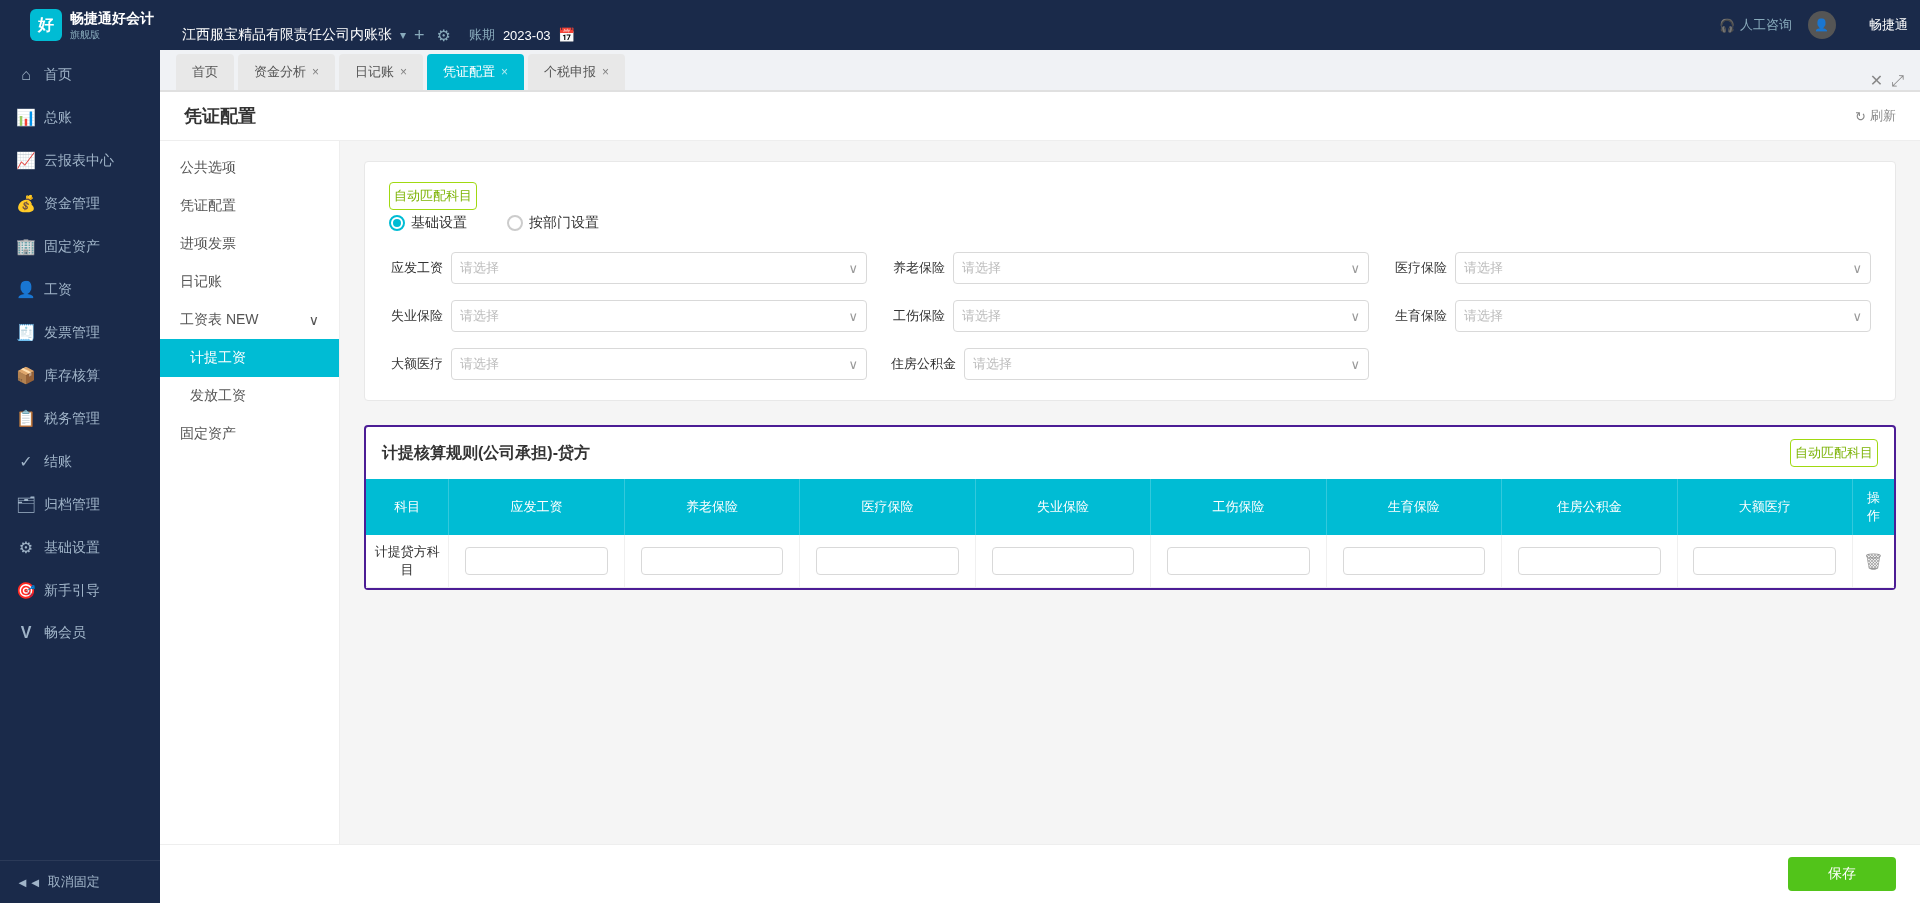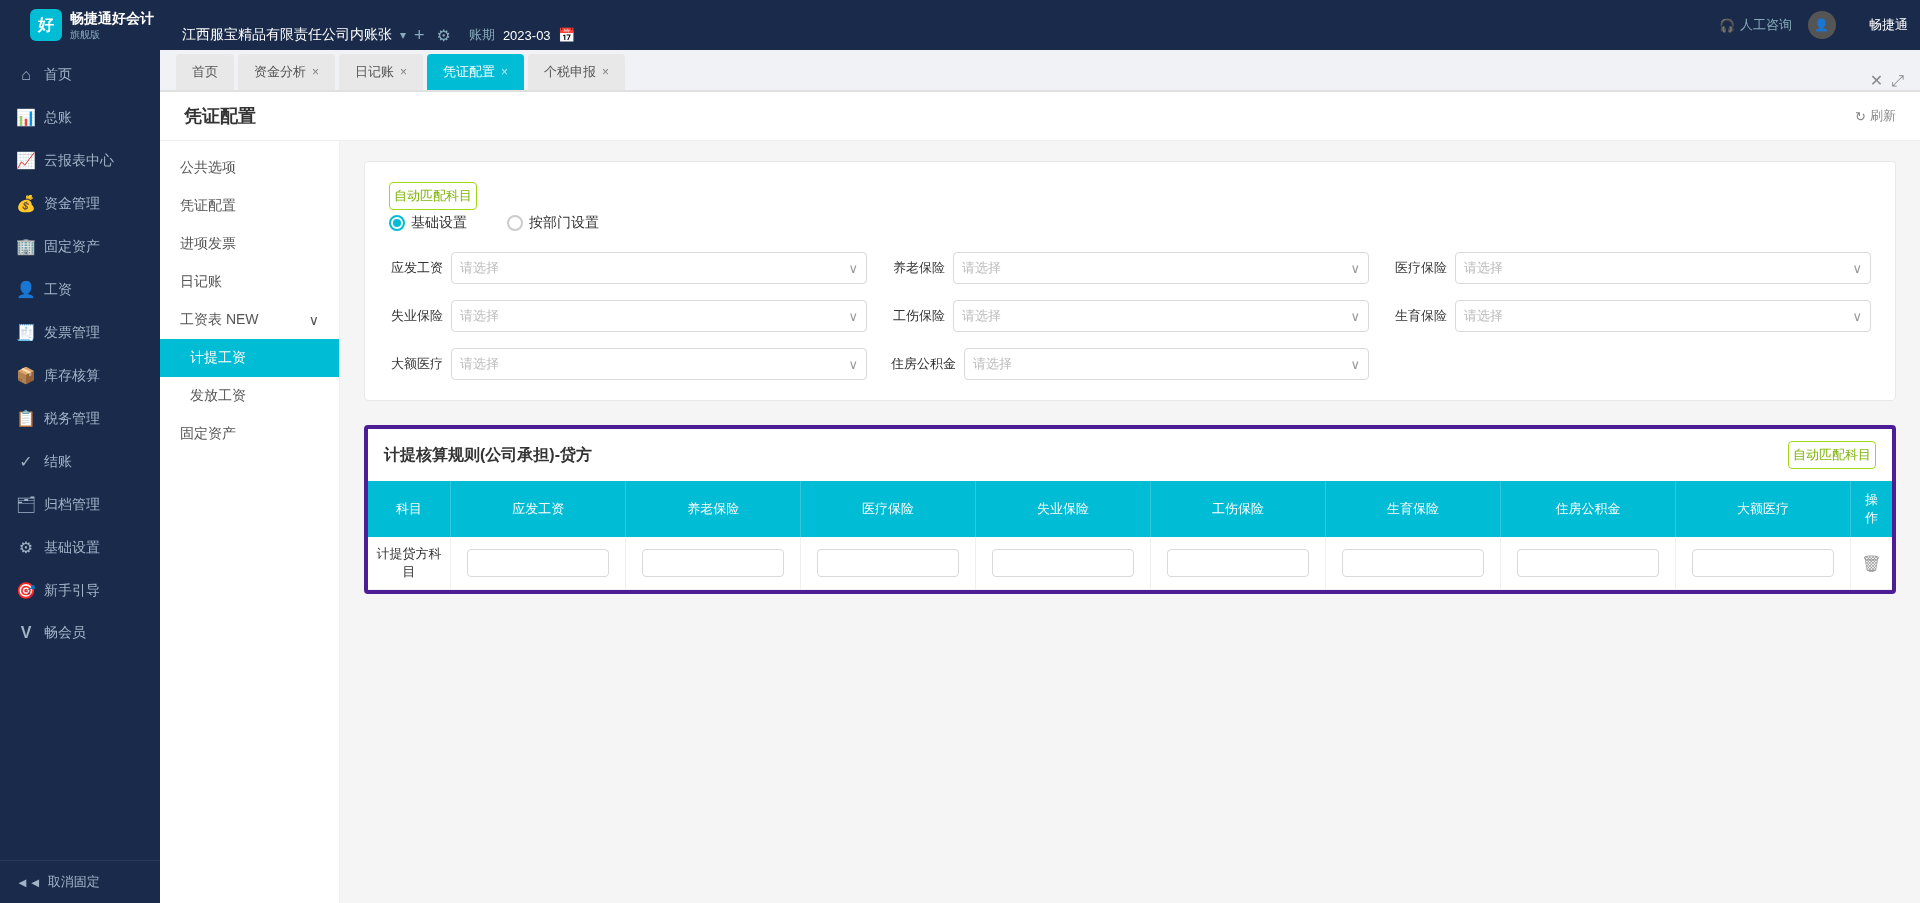--- a/index.html
+++ b/index.html
@@ -247,21 +247,21 @@
       border-radius: 4px;
       cursor: pointer;
       font-size: 13px;
       float: right;
     }
 
     
     .table-section {
       background: white;
       border-radius: 4px;
-      border: 4px solid #4c1d95;
+      border: 2px solid #4c1d95;
       margin-bottom: 24px;
     }
     .table-header-row {
       display: flex;
       align-items: center;
       justify-content: space-between;
       padding: 12px 16px;
     }
     .table-section-title { font-size: 16px; font-weight: bold; color: #333; }
 
@@ -586,14 +586,17 @@
                   <span class="delete-icon">🗑</span>
                 </td>
               </tr>
             </tbody>
           </table>
         </div>
 
       </div>
     </div>
 
+    <div class="page-footer">
+      <button class="save-btn">保存</button>
+    </div>
   </div>
 </div>
 
 </body></html>

